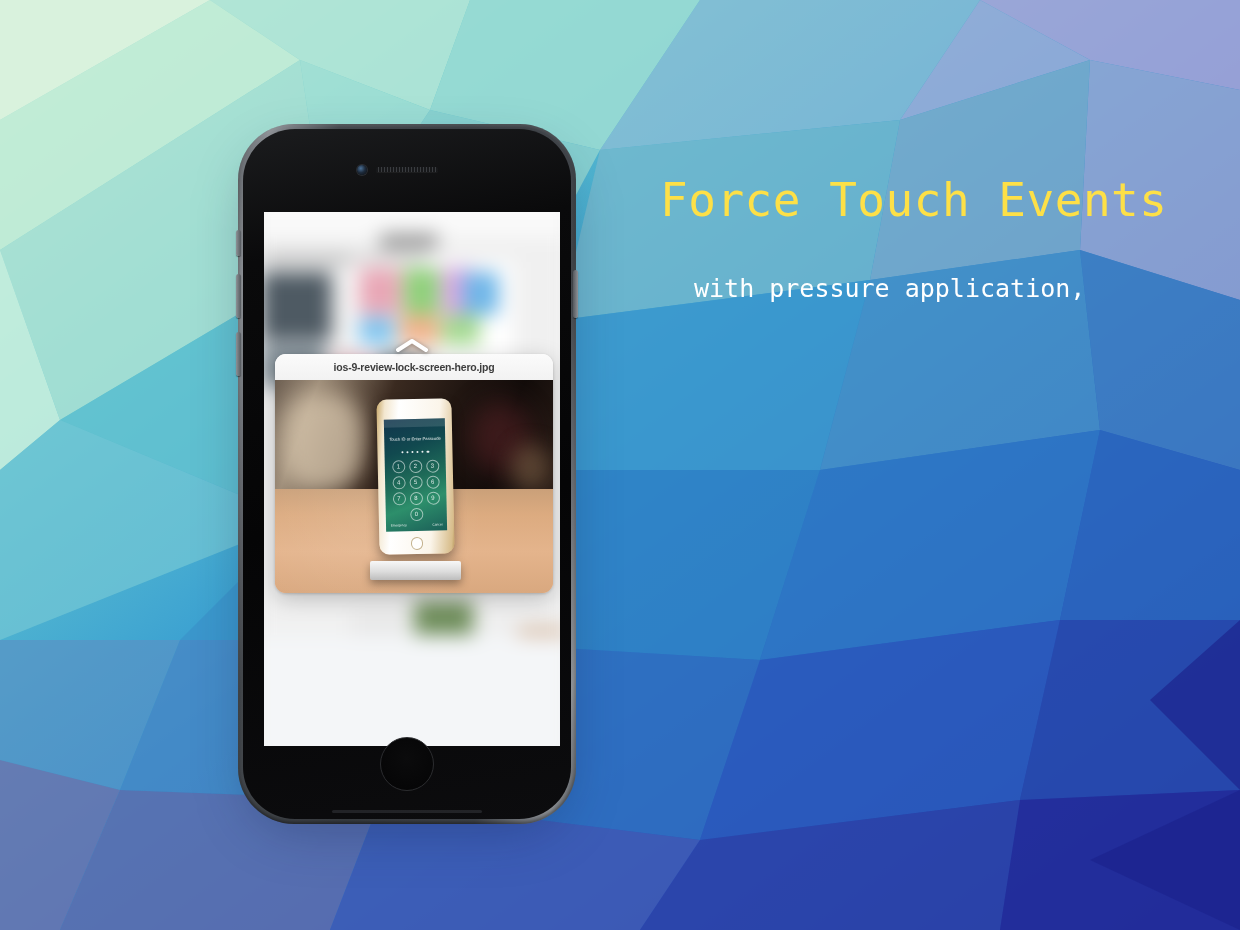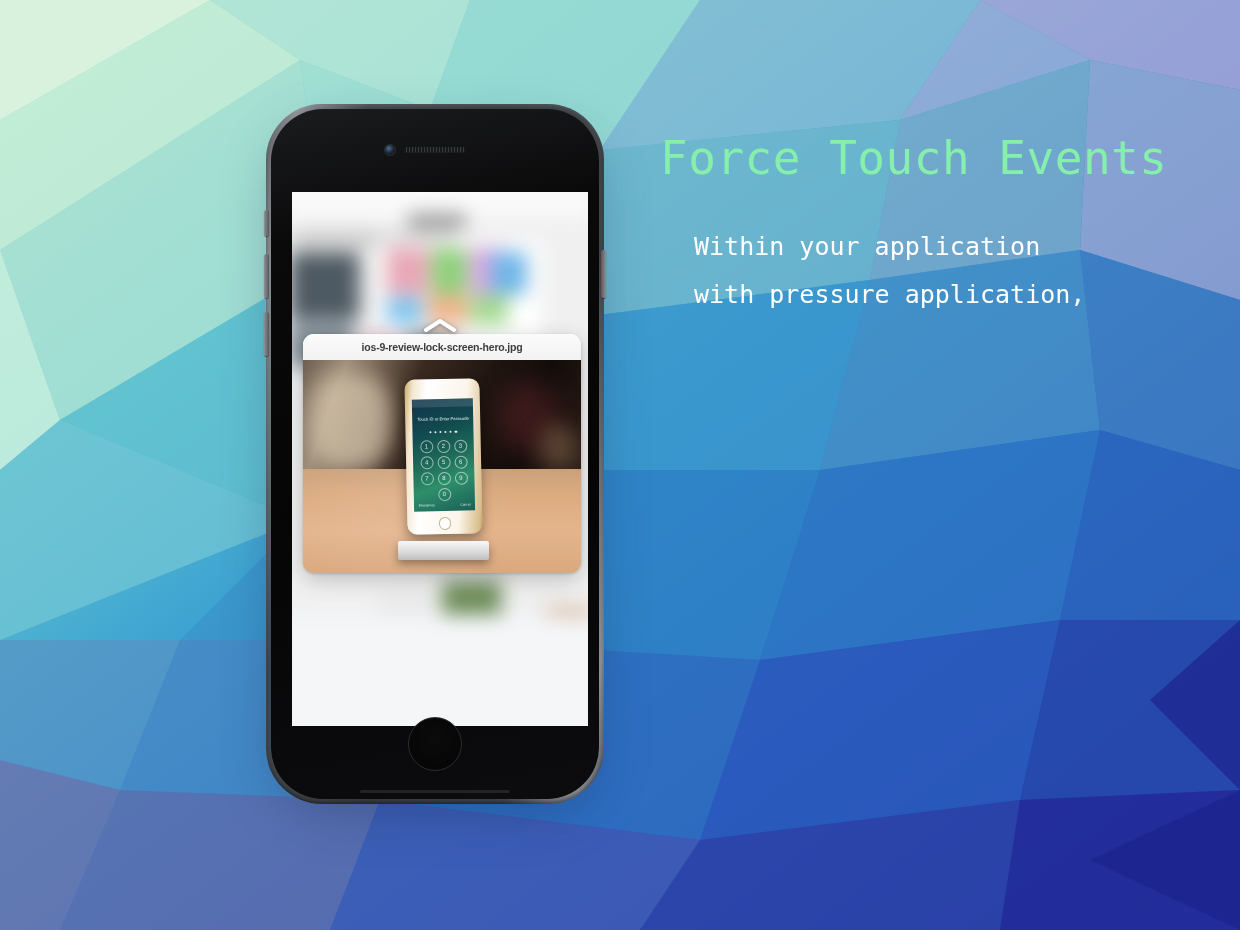--- a/index.html
+++ b/index.html
@@ -13,34 +13,35 @@
   
   #bg { position:absolute; inset:0; width:1240px; height:930px; }
 
   
   .copy {
     position:absolute; left:660px; top:132px; width:560px;
     z-index:6;
   }
   .headline {
     font-family:"DejaVu Sans Mono", monospace;
-    font-size:46px; font-weight:400; color:#86efac;
+    font-size:46px; font-weight:400; color:#fde047;
     letter-spacing:0.5px; line-height:1.15;
     white-space:nowrap;
+    margin-top:42px;
   }
   .body-copy {
     margin-top:38px; margin-left:34px;
     font-family:"DejaVu Sans Mono", monospace;
     font-size:25px; color:#ffffff; line-height:48px;
     font-weight:400;
   }
   .body-copy .ln { display:block; white-space:nowrap; }
 
   
-  .phone-wrap { position:absolute; left:238px; top:104px; width:338px; height:700px; z-index:5;margin-left:28px; }
+  .phone-wrap { position:absolute; left:238px; top:124px; width:338px; height:700px; z-index:5; }
   .phone-shadow{
     position:absolute; left:8px; top:28px; width:322px; height:680px;
     border-radius:56px; background:rgba(10,24,60,0.28);
     filter:blur(26px);
   }
   .phone-body{
     position:absolute; left:0; top:0; width:338px; height:700px;
     border-radius:56px;
     background:linear-gradient(100deg,#5d6166 0%,#8d9196 7%,#6e7278 13%,#44484d 22%,#3a3e43 50%,#42464b 78%,#74787e 88%,#8f9398 94%,#585c61 100%);
     box-shadow:0 2px 3px rgba(255,255,255,0.12) inset, 0 -2px 4px rgba(0,0,0,0.5) inset;
@@ -339,16 +340,15 @@
 
       <div class="home-btn"></div>
       <div class="chin-grill"></div>
     </div>
   </div>
 </div>
 
 <div class="copy">
   <h1 class="headline">Force Touch Events</h1>
   <div class="body-copy">
-    <span class="ln">Within your application</span>
     <span class="ln">with pressure application,</span>
   </div>
 </div>
 
 </body></html>

